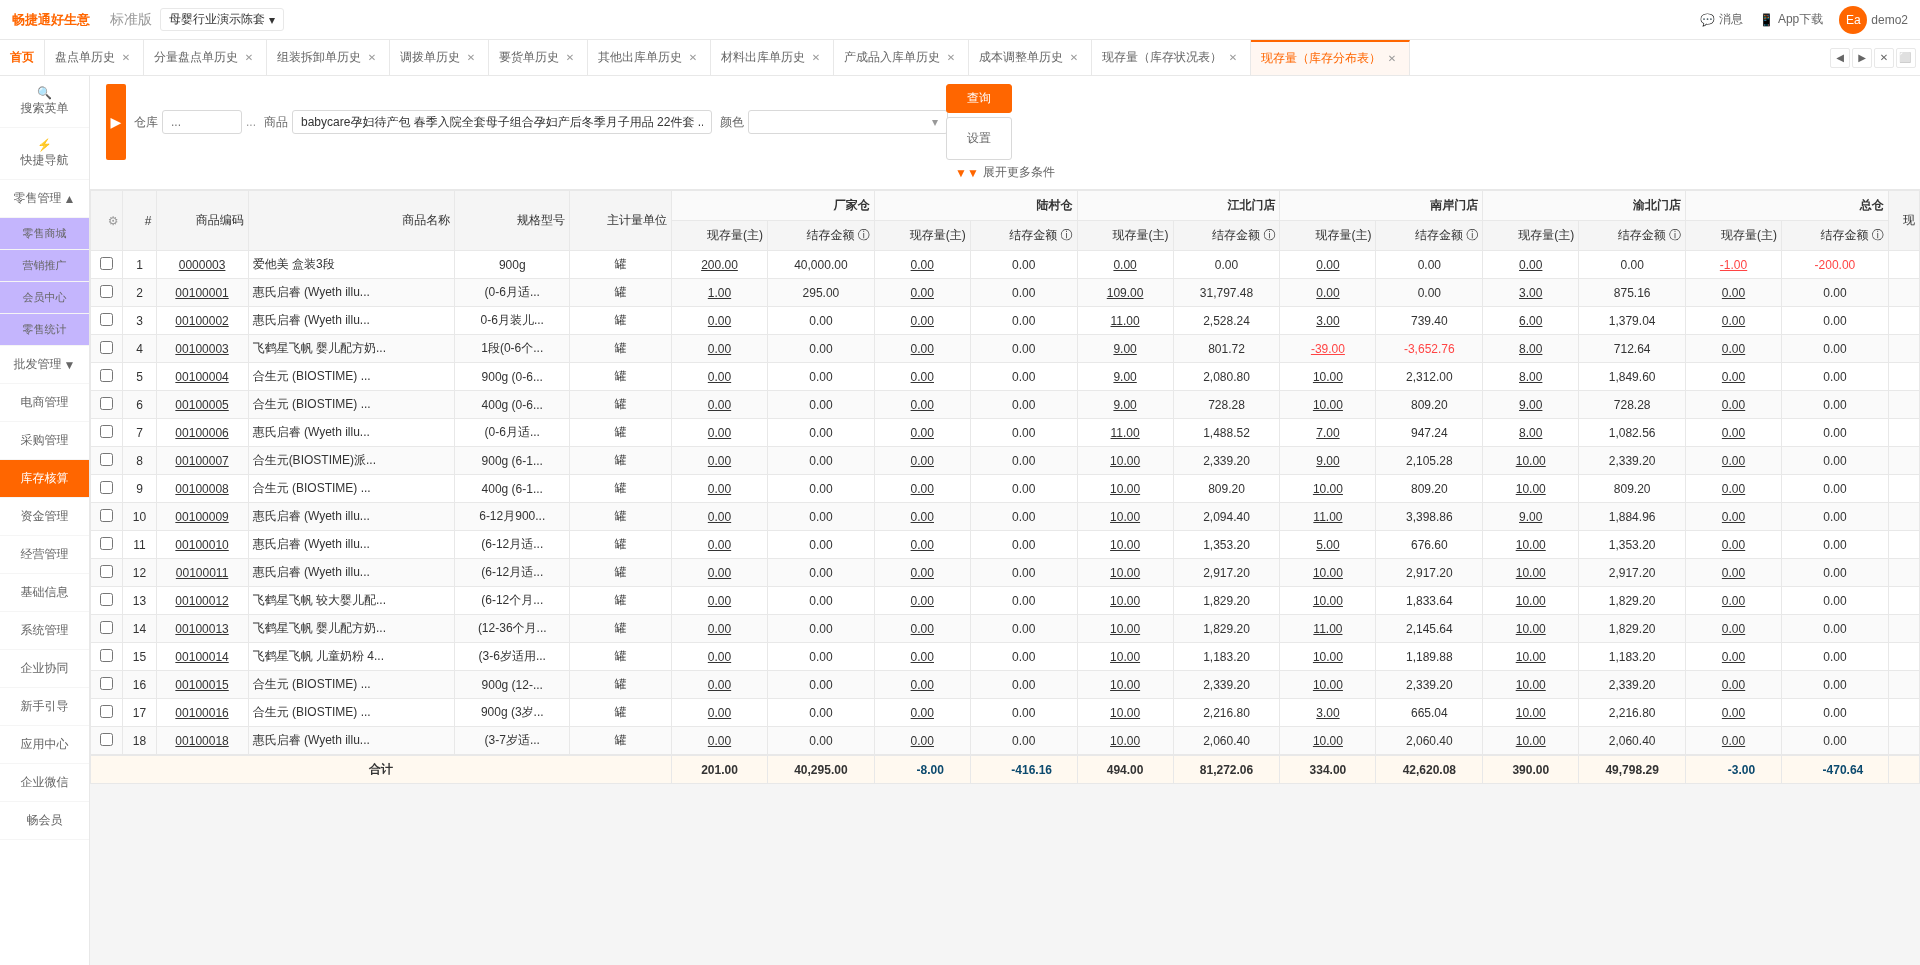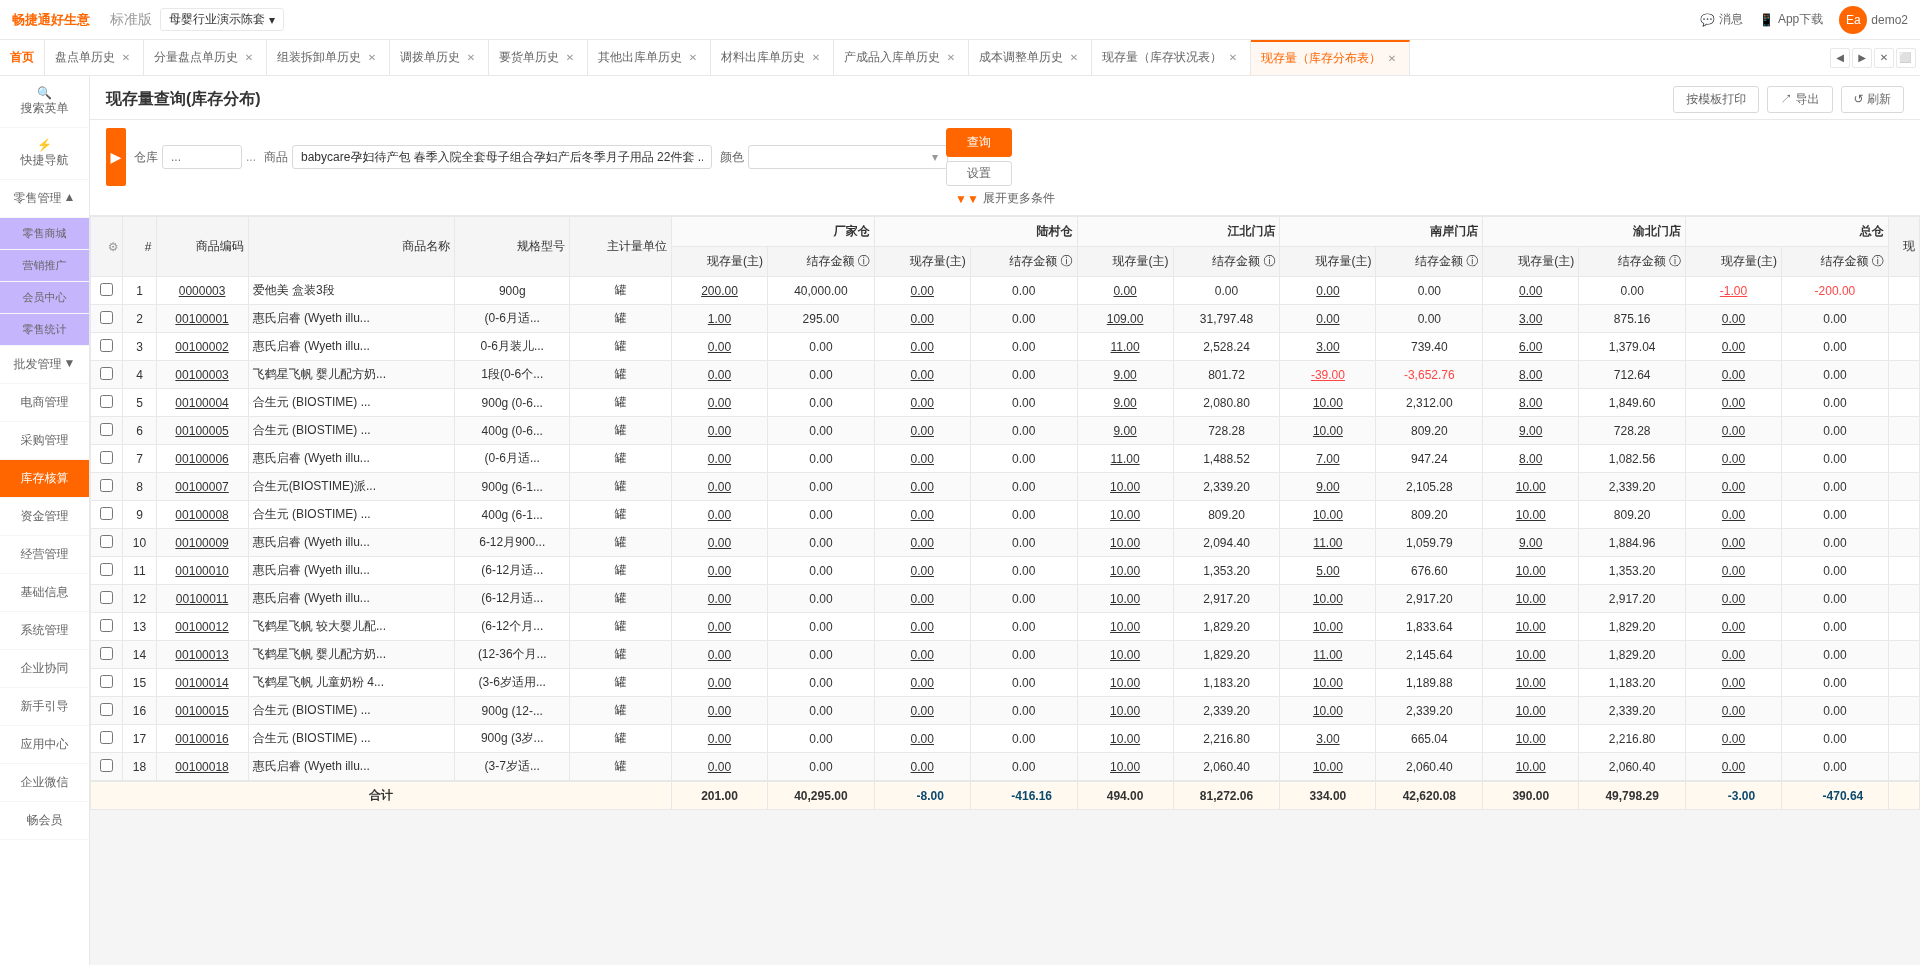--- a/index.html
+++ b/index.html
@@ -22,21 +22,21 @@
     .tab-nav { display: flex; align-items: center; gap: 2px; padding: 0 4px; }
     .tab-nav-btn { width: 20px; height: 20px; display: flex; align-items: center; justify-content: center; cursor: pointer; color: #666; border: 1px solid #e8e8e8; border-radius: 2px; font-size: 10px; }
     
     
     .main-layout { display: flex; height: calc(965px - 76px); }
     
     
     .sidebar { width: 90px; background: #fff; border-right: 1px solid #e8e8e8; overflow-y: auto; flex-shrink: 0; }
     .sidebar-item { padding: 10px 4px; text-align: center; cursor: pointer; color: #666; font-size: 12px; border-bottom: 1px solid #f5f5f5; }
     .sidebar-item.active { background: #ff6600; color: #fff; }
-    .sidebar-group-title { padding: 10px 4px; text-align: center; cursor: pointer; color: #666; font-size: 12px; border-bottom: 1px solid #f5f5f5; display: flex; align-items: flex-start; justify-content: center; gap: 2px; }
+    .sidebar-group-title { padding: 10px 4px; text-align: center; cursor: pointer; color: #666; font-size: 12px; border-bottom: 1px solid #f5f5f5; display: flex; align-items: center; justify-content: center; gap: 2px; }
     .sidebar-sub-item { padding: 8px 4px; text-align: center; cursor: pointer; color: #666; font-size: 11px; border-bottom: 1px solid #f5f5f5; background: #c4b5fd; }
     
     
     .content { flex: 1; overflow: hidden; display: flex; flex-direction: column; }
     
     
     .page-header { padding: 10px 16px 6px; background: #fff; border-bottom: 1px solid #e8e8e8; display: flex; align-items: center; justify-content: space-between; }
     .page-title { font-size: 16px; color: #333; font-weight: bold; }
     .page-actions { display: flex; align-items: center; gap: 8px; }
     .btn { padding: 4px 12px; border-radius: 3px; cursor: pointer; font-size: 12px; border: 1px solid; }
@@ -234,55 +234,41 @@
     <div class="sidebar-item">
       <div>企业微信</div>
     </div>
     <div class="sidebar-item">
       <div>畅会员</div>
     </div>
   </div>
 
   <div class="content">
 
-    <div class="page-header">
-      <div class="page-title">现存量查询(库存分布)</div>
-      <div class="page-actions">
-        <button class="btn btn-default">按模板打印</button>
-        <button class="btn btn-default">
-          <span>↗</span>
-          <span>导出</span>
-        </button>
-        <button class="btn btn-default">
-          <span>↺</span>
-          <span>刷新</span>
-        </button>
-      </div>
-    </div>
 
     <div class="filter-area">
       <div class="filter-row">
         <div class="left-expand-btn">▶</div>
         <div class="filter-item">
           <span class="filter-label">仓库</span>
           <input class="filter-input" value="" style="width: 80px;" placeholder="...">
           <span style="color:#999;">...</span>
         </div>
         <div class="filter-item">
           <span class="filter-label">商品</span>
           <input class="filter-input filter-input-long" style="width: 420px; color: rgb(51, 51, 51);" id="goods-input" value="babycare孕妇待产包 春季入院全套母子组合孕妇产后冬季月子用品 22件套 ...">
         </div>
         <div class="filter-item">
           <span class="filter-label">颜色</span>
           <input class="filter-input filter-input-medium" style="width: 200px;" value="">
           <span style="color:#999; margin-left:-20px; pointer-events:none;">▾</span>
         </div>
         <div style="display:flex; flex-direction:column; gap:4px;">
           <button class="btn btn-primary" style="background:#ff6600; border-color:#ff6600; padding:5px 20px;">查询</button>
-          <button class="btn btn-default" style="padding:3px 20px;text-align:center;">设置</button>
+          <button class="btn btn-default" style="padding:12px 20px;text-align:center;">设置</button>
         </div>
       </div>
       <div class="filter-expand-row">
         <span class="expand-btn">
           <span class="expand-icon">▼▼</span>
           <span>展开更多条件</span>
         </span>
       </div>
     </div>
 
@@ -516,21 +502,21 @@
     <td style="text-align:left; max-width:140px; overflow:hidden; text-overflow:ellipsis;">惠氏启睿 (Wyeth illu...</td>
     <td>6-12月900...</td>
     <td>罐</td>
     <td><span class="underline">0.00</span></td>
     <td>0.00</td>
     <td><span class="underline">0.00</span></td>
     <td>0.00</td>
     <td><span class="underline">10.00</span></td>
     <td>2,094.40</td>
     <td class=""><span class="underline">11.00</span></td>
-    <td class="">1,059.79</td>
+    <td class="">3,398.86</td>
     <td><span class="underline">9.00</span></td>
     <td>1,884.96</td>
     <td class=""><span class="underline">0.00</span></td>
     <td class="">0.00</td>
     <td></td>
   </tr>
             <tr>
     <td><input type="checkbox" style=""></td>
     <td>11</td>
     <td><span class="underline">00100010</span></td>

